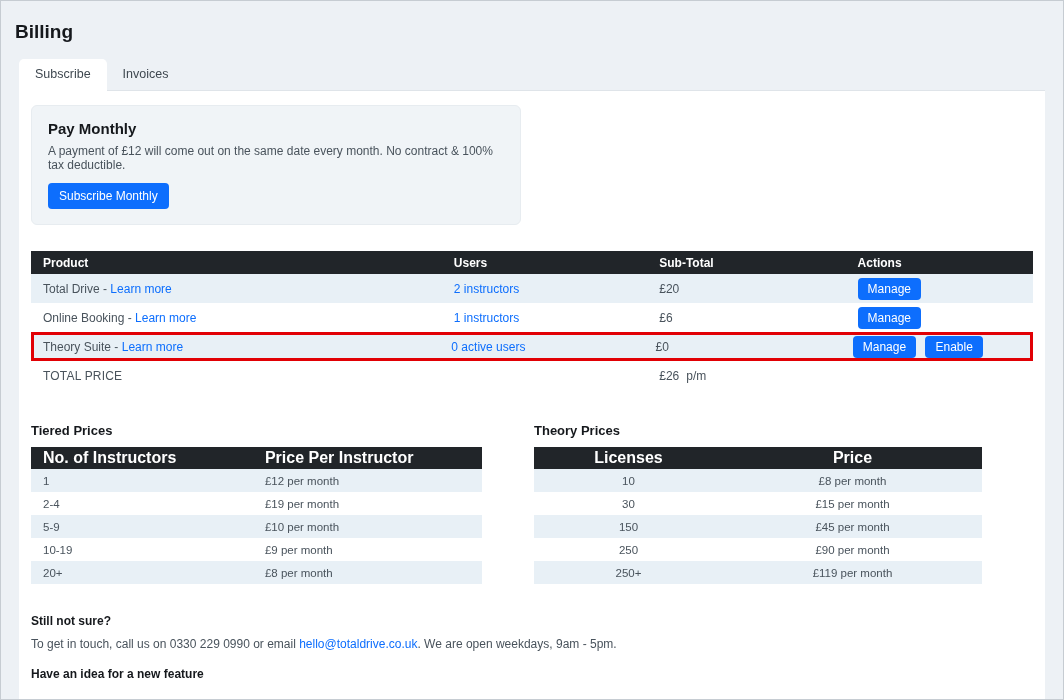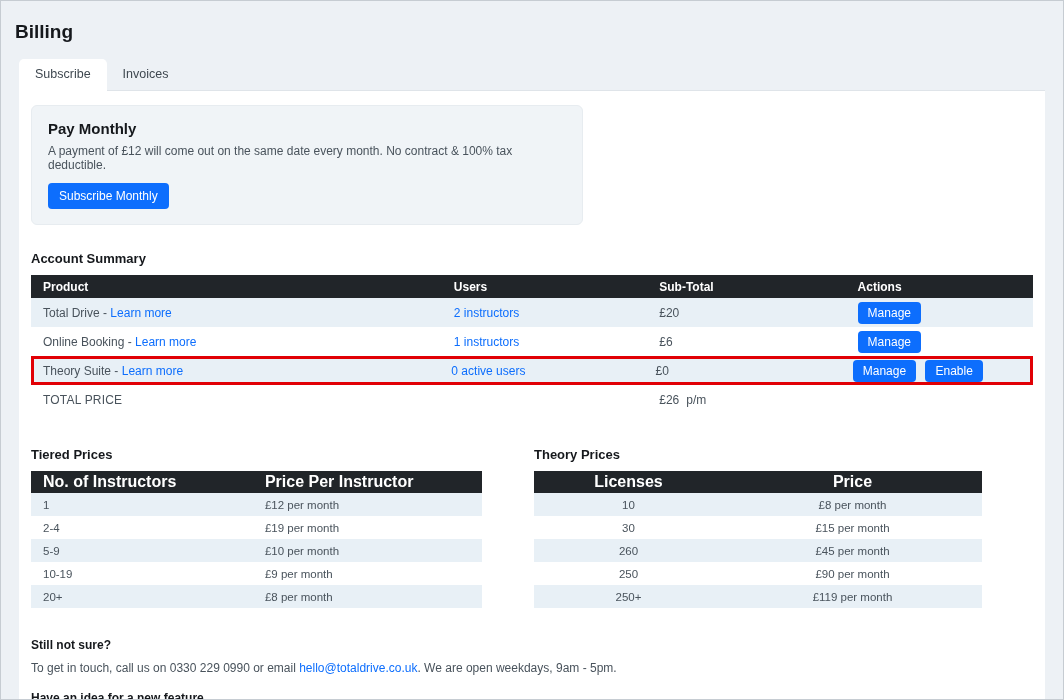--- a/index.html
+++ b/index.html
@@ -18,21 +18,21 @@
   .tab {
     font-size:12.5px; color:#3f4850; padding:8px 16px 9px 16px; cursor:pointer;
     border-radius:5px 5px 0 0; margin-bottom:-1px;
   }
   .tab.active { background:#ffffff; border-bottom:1px solid #ffffff; }
   
   .panel { background:#ffffff; padding:14px 12px 26px 12px; min-height:594px; }
   
   .pay-card {
     background:#f0f4f7; border:1px solid #e7ecf0; border-radius:6px;
-    width:552px; padding:14px 16px 15px 16px; margin-bottom:26px;
+    width:490px; padding:14px 16px 15px 16px; margin-bottom:26px;
   }
   .pay-title { font-size:15px; font-weight:bold; color:#15181c; margin-bottom:7px; }
   .pay-desc { font-size:12px; color:#49535c; margin-bottom:11px; }
   .btn {
     display:inline-block; background:#0d6efd; color:#fff; border:none; cursor:pointer;
     font-family:inherit; font-size:12px; padding:6px 11px; border-radius:4px;
   }
   .btn.small { padding:4px 10px; }
   
   .section-heading { font-size:13px; font-weight:bold; color:#15181c; margin-bottom:9px; }
@@ -86,21 +86,20 @@
   </div>
 
   <div class="panel">
 
     <div class="pay-card">
       <div class="pay-title">Pay Monthly</div>
       <div class="pay-desc">A payment of £12 will come out on the same date every month. No contract &amp; 100% tax deductible.</div>
       <button class="btn">Subscribe Monthly</button>
     </div>
 
-    <div class="section-heading">Account Summary</div>
 
     <div class="summary-table">
       <div class="thead">
         <div>Product</div>
         <div>Users</div>
         <div>Sub-Total</div>
         <div>Actions</div>
       </div>
 
       <div class="trow striped">
@@ -190,21 +189,21 @@
           </div>
           <div class="prow cols-right">
             <div>10</div>
             <div>£8 per month</div>
           </div>
           <div class="prow cols-right">
             <div>30</div>
             <div>£15 per month</div>
           </div>
           <div class="prow cols-right">
-            <div>260</div>
+            <div>150</div>
             <div>£45 per month</div>
           </div>
           <div class="prow cols-right">
             <div>250</div>
             <div>£90 per month</div>
           </div>
           <div class="prow cols-right">
             <div>250+</div>
             <div>£119 per month</div>
           </div>

